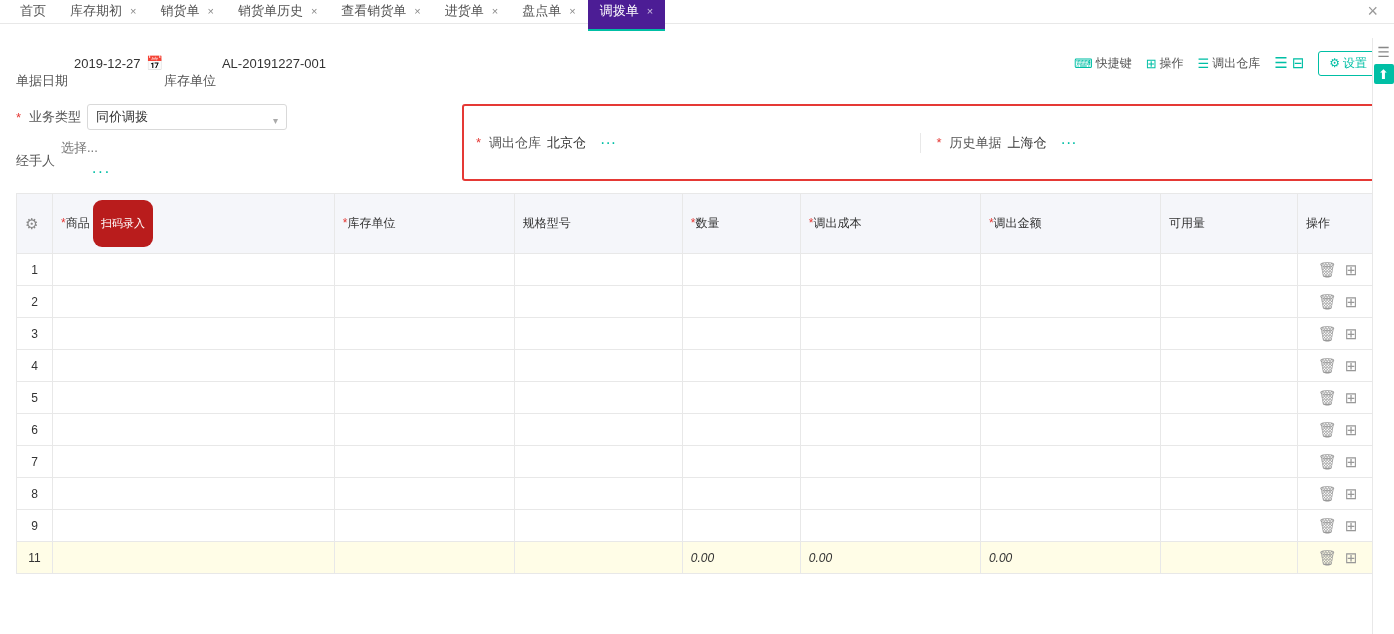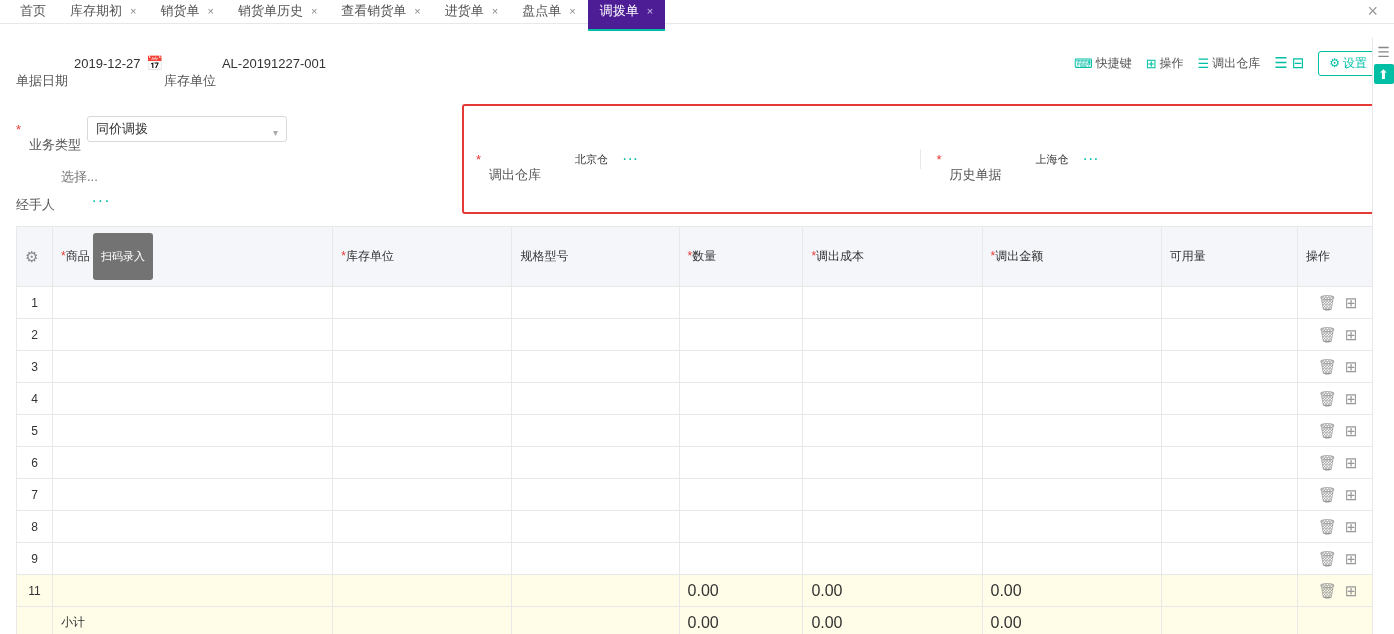--- a/index.html
+++ b/index.html
@@ -112,21 +112,21 @@
       margin-left: 16px;
     }
     .form-field {
       display: flex;
       align-items: center;
       gap: 6px;
       margin-bottom: 10px;
     }
     .form-field:last-child { margin-bottom: 0; }
     .required-star { color: #e53935; margin-right: 2px; }
-    .field-label { color: #555; white-space: nowrap; margin-top: 32px; }
+    .field-label { color: #555; white-space: nowrap; }
     .field-input {
       display: flex;
       align-items: flex-end;
       border: 1px solid #d9d9d9;
       border-radius: 3px;
       padding: 3px 8px;
       min-width: 180px;
       background: #fff;
       cursor: pointer;
       gap: 4px;
@@ -161,22 +161,21 @@
       gap: 0;
     }
     .warehouse-field {
       display: flex;
       align-items: center;
       gap: 6px;
       flex: 1;
     }
     .warehouse-value {
       color: #333;
-      font-size: 11px;
-      margin-left: 28px;
+      font-size: 13px;
     }
     .warehouse-dots {
       color: #00bfa5;
       cursor: pointer;
       font-size: 16px;
       margin-left: 8px;
     }
     .warehouse-divider {
       width: 1px;
       height: 20px;
@@ -207,45 +206,45 @@
       color: #333;
       height: 32px;
     }
     .data-table tbody tr.subtotal-row {
       background: #fffde7;
     }
     .th-required { color: #e53935; }
     .col-index { width: 36px; text-align: center; color: #999; }
     .col-op { width: 80px; text-align: center; }
     .scan-btn {
-      background: #737373;
+      background: #b91c1c;
       color: #fff;
       border: none;
-      border-radius: 3px;
+      border-radius: 9px;
       padding: 16px 8px;
       font-size: 11px;
       cursor: pointer;
     }
     .op-icons {
       display: flex;
       justify-content: center;
       gap: 8px;
     }
     .op-icon {
       cursor: pointer;
       color: #999;
       font-size: 15px;
     }
     .gear-icon-header {
       cursor: pointer;
       color: #888;
       font-size: 15px;
     }
     .subtotal-label { color: #999; font-size: 12px; }
-    .subtotal-value { color: #333; font-size: 16px; }
+    .subtotal-value { color: #333; font-size: 12px; font-style: italic; }
 
     
     .right-sidebar {
       position: fixed;
       right: 0;
       top: 38px;
       width: 22px;
       display: flex;
       flex-direction: column;
       align-items: center;
@@ -583,31 +582,20 @@
       <td class="subtotal-value">0.00</td>
       <td class="subtotal-value">0.00</td>
       <td></td>
       <td class="col-op">
         <div class="op-icons">
           <span class="op-icon">🗑</span>
           <span class="op-icon">⊞</span>
         </div>
       </td>
     </tr>
-          <tr class="subtotal-row">
-      <td colspan="1" class="col-index"></td>
-      <td class="subtotal-label">小计</td>
-      <td></td>
-      <td></td>
-      <td class="subtotal-value">0.00</td>
-      <td class="subtotal-value">0.00</td>
-      <td class="subtotal-value">0.00</td>
-      <td></td>
-      <td class="col-op"></td>
-    </tr>
         </tbody>
     </table>
   </div>
 </div>
 
 <div class="right-sidebar">
   <div class="sidebar-icon">☰</div>
   <div class="sidebar-icon green-bg">⬆</div>
 </div>
 

